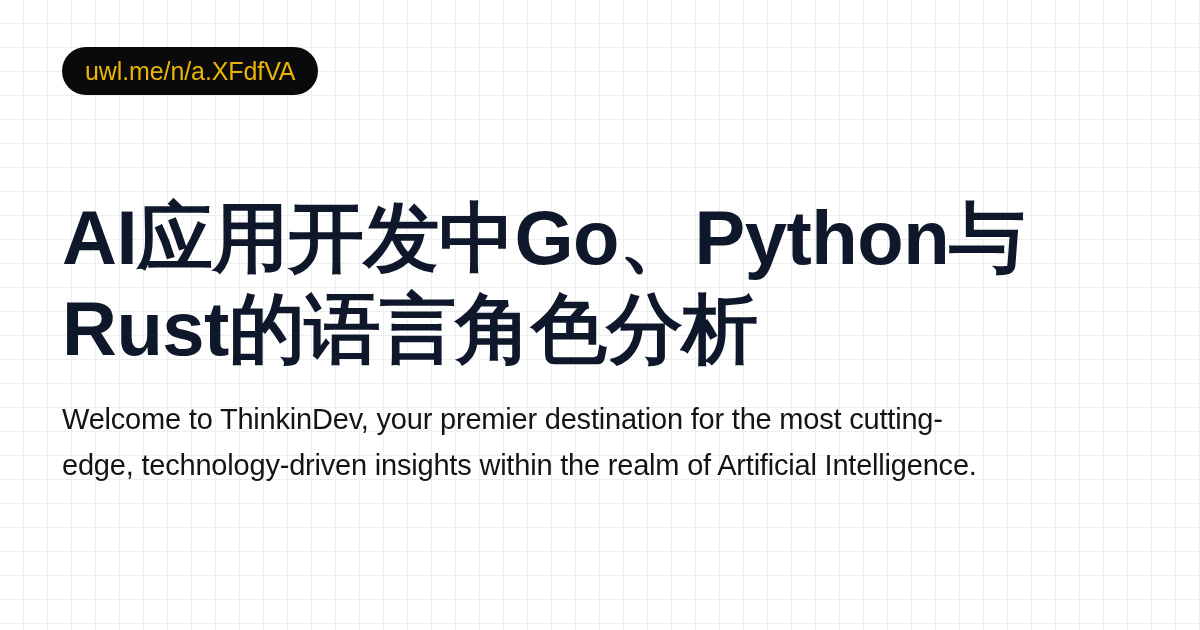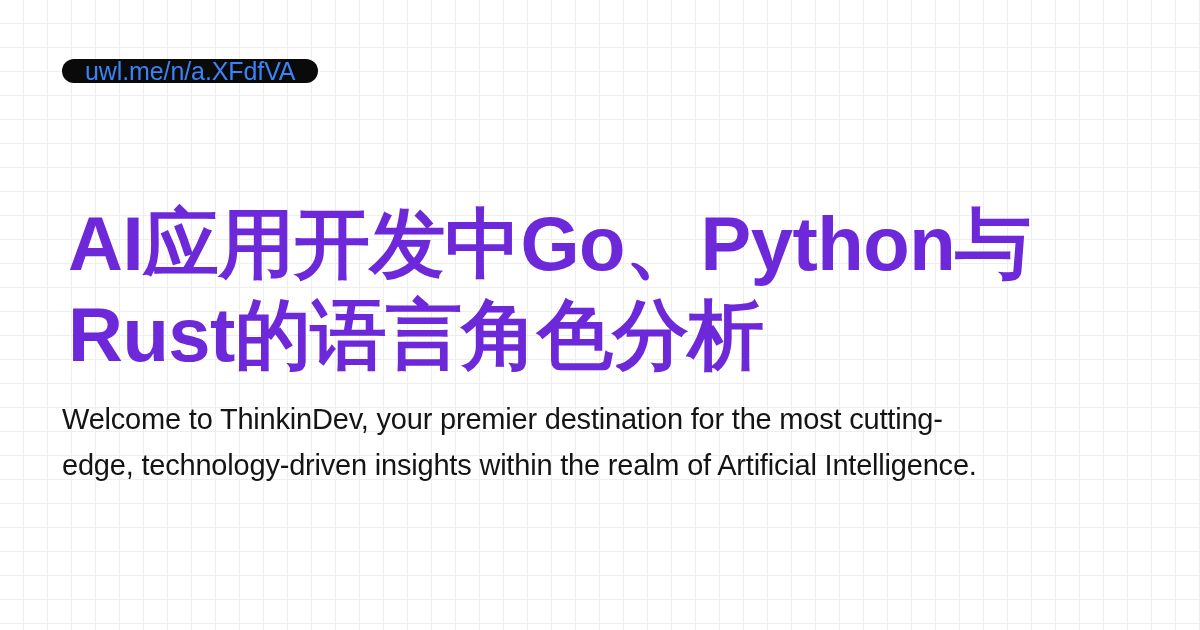--- a/index.html
+++ b/index.html
@@ -46,45 +46,44 @@
     height: 630px;
     box-sizing: border-box;
     padding: 47px 60px 0 62px;
   }
 
   
   #url-badge {
     display: inline-flex;
     align-items: center;
     justify-content: center;
-    height: 24px;
+    height: 48px;
     padding: 0 23px;
     border-radius: 999px;
     background-color: #0a0a0a;
-    color: #3b82f6;
+    color: #eab308;
     font-size: 25px;
     line-height: 42px;
     font-weight: 400;
     letter-spacing: -0.1px;
     white-space: nowrap;
-    margin-top: 12px;
   }
 
   
   #title {
-    margin: 6px;
+    margin: 0;
     padding: 0;
     position: absolute;
     left: 62px;
     top: 192px;
     width: 1000px;
     font-size: 76px;
     line-height: 91px;
     font-weight: 700;
-    color: #6d28d9;
+    color: #0f172a;
     letter-spacing: -0.5px;
     word-break: break-word;
   }
 
   
   #description {
     margin: 0;
     padding: 0;
     position: absolute;
     left: 62px;

